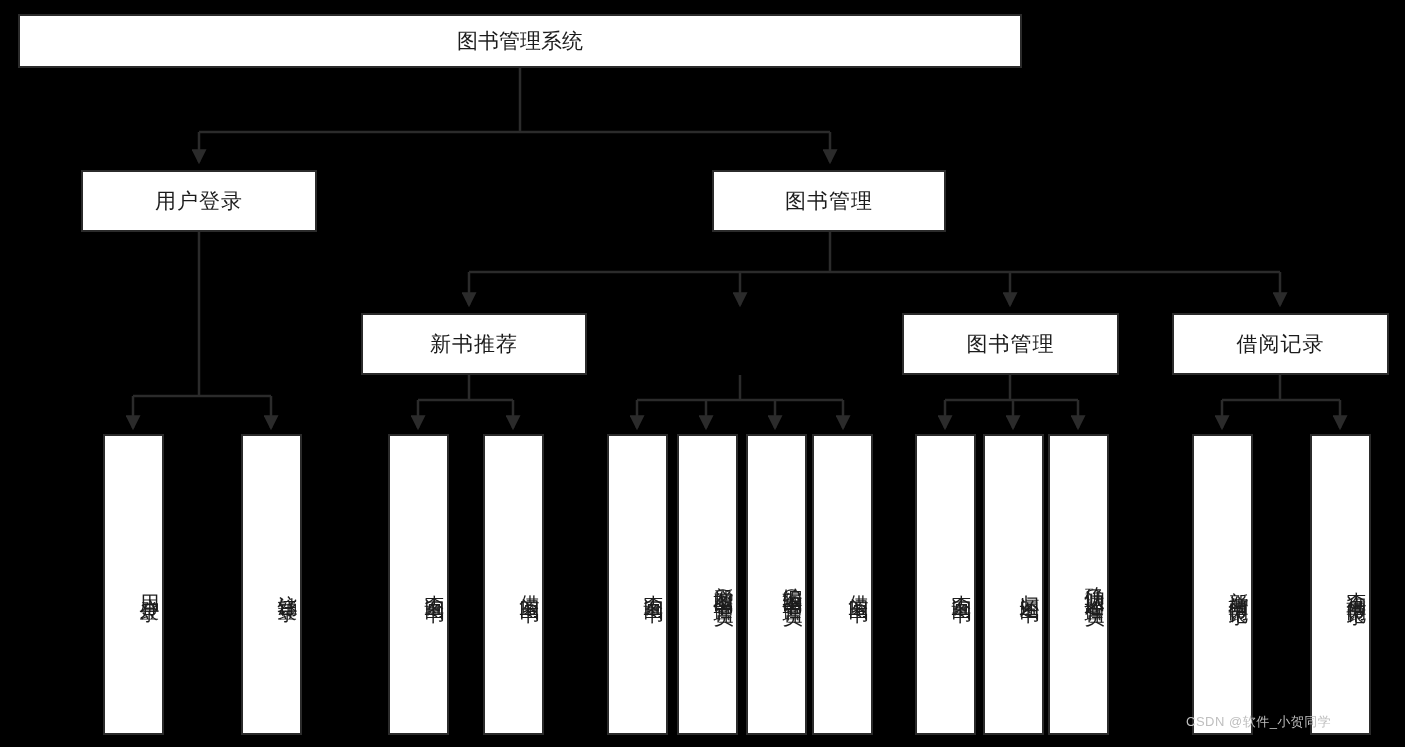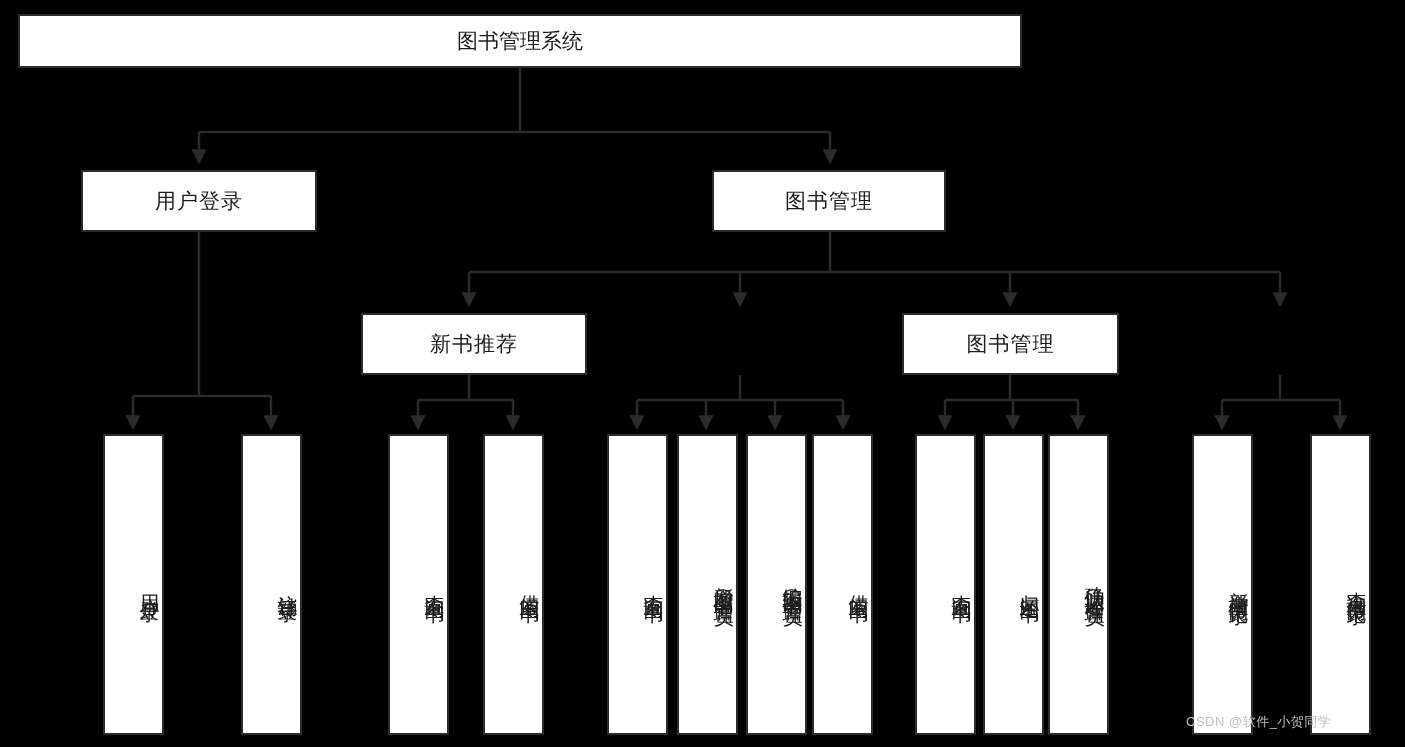--- a/index.html
+++ b/index.html
@@ -139,20 +139,23 @@
   <div class="node h" style="left:712px; top:170px; width:234px; height:62px;">
     <span>图书管理</span>
   </div>
 
   <div class="node h" style="left:361px; top:313px; width:226px; height:62px;">
     <span>新书推荐</span>
   </div>
   <div class="node h" style="left:902px; top:313px; width:217px; height:62px;">
     <span>图书管理</span>
   </div>
+  <div class="node h" style="left:1172px; top:313px; width:217px; height:62px;">
+    <span>借阅记录</span>
+  </div>
 
   <div class="node v" style="left:103px; top:434px; width:61px; height:301px;">
     <span class="vtext">用户登录</span>
   </div>
   <div class="node v" style="left:241px; top:434px; width:61px; height:301px;">
     <span class="vtext">注销登录</span>
   </div>
 
   <div class="node v" style="left:388px; top:434px; width:61px; height:301px;">
     <span class="vtext">查询图书</span>

